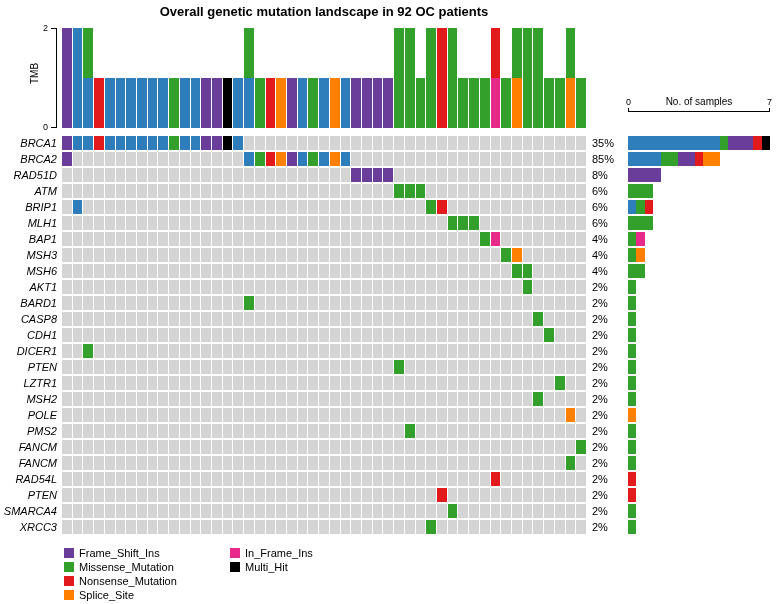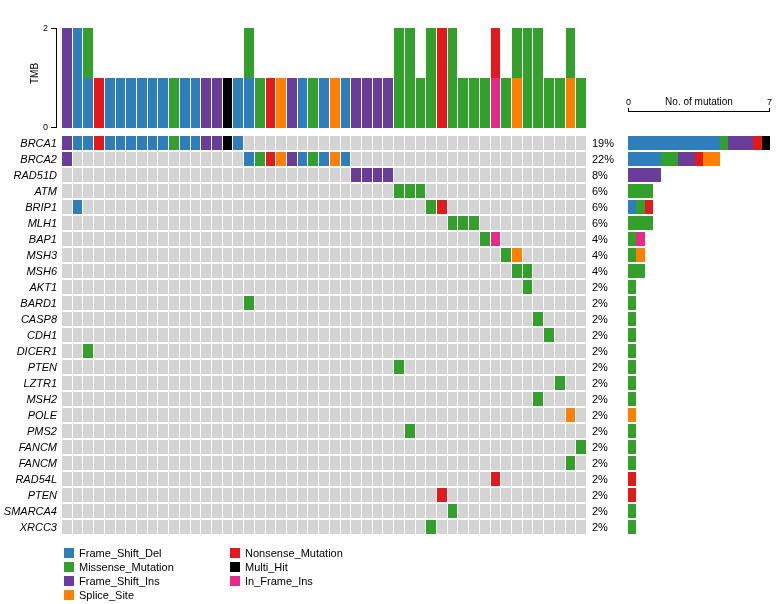--- a/index.html
+++ b/index.html
@@ -37,20 +37,21 @@
   
   #legend{position:absolute;left:64px;top:546px;height:58px;width:620px;
           display:flex;flex-direction:column;flex-wrap:wrap;align-content:flex-start;column-gap:26px;}
   .legend-item{display:flex;align-items:center;height:14px;font-size:11px;width:140px;}
   .legend-swatch{width:10px;height:10px;margin-right:5px;flex:0 0 10px;}
 </style>
 </head>
 <body>
 
 <div id="fig">
+  <div class="title">Overall genetic mutation landscape in 92 OC patients</div>
 
   <span class="tmb-tick-lbl" style="top:23px;">2</span>
   <span class="tmb-tick-lbl" style="top:122px;">0</span>
   <div class="tmb-axis-line"></div>
   <div class="tmb-tick" style="top:28px;"></div>
   <div class="tmb-tick" style="top:127px;"></div>
   <div class="tmb-ylab">TMB</div>
   <div id="tmb-plot">
       <div class="tmb-bar">
         <div class="tmb-seg" style="background: rgb(106, 61, 154);"></div>
@@ -1513,22 +1514,22 @@
         <div class="cell" style="background: rgb(212, 212, 212);"></div>
         <div class="cell" style="background: rgb(212, 212, 212);"></div>
         <div class="cell" style="background: rgb(212, 212, 212);"></div>
         <div class="cell" style="background: rgb(212, 212, 212);"></div>
         <div class="cell" style="background: rgb(212, 212, 212);"></div>
         <div class="cell" style="background: rgb(212, 212, 212);"></div>
         <div class="cell" style="background: rgb(212, 212, 212);"></div>
       </div>
     </div>
   <div id="pct-labels">
-      <div class="pct">19%</div>
-      <div class="pct">22%</div>
+      <div class="pct">35%</div>
+      <div class="pct">85%</div>
       <div class="pct">8%</div>
       <div class="pct">6%</div>
       <div class="pct">6%</div>
       <div class="pct">6%</div>
       <div class="pct">4%</div>
       <div class="pct">4%</div>
       <div class="pct">4%</div>
       <div class="pct">2%</div>
       <div class="pct">2%</div>
       <div class="pct">2%</div>
@@ -1542,21 +1543,21 @@
       <div class="pct">2%</div>
       <div class="pct">2%</div>
       <div class="pct">2%</div>
       <div class="pct">2%</div>
       <div class="pct">2%</div>
       <div class="pct">2%</div>
     </div>
 
   <div id="right-header">
     <span>0</span>
-    <span class="axis-mid">No. of mutation</span>
+    <span class="axis-mid">No. of samples</span>
     <span>7</span>
   </div>
   <div class="right-axis-line"></div>
   <div class="right-axis-tick" style="left:628px;"></div>
   <div class="right-axis-tick" style="left:769px;"></div>
   <div id="right-bars">
       <div class="rbar">
         <div class="rbar-seg" style="width: 91.8824px; background: rgb(46, 126, 188);"></div>
         <div class="rbar-seg" style="width: 8.35294px; background: rgb(51, 160, 44);"></div>
         <div class="rbar-seg" style="width: 25.0588px; background: rgb(106, 61, 154);"></div>
@@ -1640,41 +1641,37 @@
       <div class="rbar">
         <div class="rbar-seg" style="width: 8.35294px; background: rgb(51, 160, 44);"></div>
       </div>
       <div class="rbar">
         <div class="rbar-seg" style="width: 8.35294px; background: rgb(51, 160, 44);"></div>
       </div>
     </div>
 
   <div id="legend">
       <div class="legend-item">
-        <div class="legend-swatch" style="background: rgb(46, 126, 188);"></div>
-        <span>Frame_Shift_Del</span>
+        <div class="legend-swatch" style="background: rgb(106, 61, 154);"></div>
+        <span>Frame_Shift_Ins</span>
       </div>
       <div class="legend-item">
         <div class="legend-swatch" style="background: rgb(51, 160, 44);"></div>
         <span>Missense_Mutation</span>
       </div>
       <div class="legend-item">
-        <div class="legend-swatch" style="background: rgb(106, 61, 154);"></div>
-        <span>Frame_Shift_Ins</span>
+        <div class="legend-swatch" style="background: rgb(227, 26, 28);"></div>
+        <span>Nonsense_Mutation</span>
       </div>
       <div class="legend-item">
         <div class="legend-swatch" style="background: rgb(255, 127, 0);"></div>
         <span>Splice_Site</span>
       </div>
       <div class="legend-item">
-        <div class="legend-swatch" style="background: rgb(227, 26, 28);"></div>
-        <span>Nonsense_Mutation</span>
+        <div class="legend-swatch" style="background: rgb(231, 41, 138);"></div>
+        <span>In_Frame_Ins</span>
       </div>
       <div class="legend-item">
         <div class="legend-swatch" style="background: rgb(0, 0, 0);"></div>
         <span>Multi_Hit</span>
-      </div>
-      <div class="legend-item">
-        <div class="legend-swatch" style="background: rgb(231, 41, 138);"></div>
-        <span>In_Frame_Ins</span>
       </div>
     </div>
 </div>
 
 </body></html>

